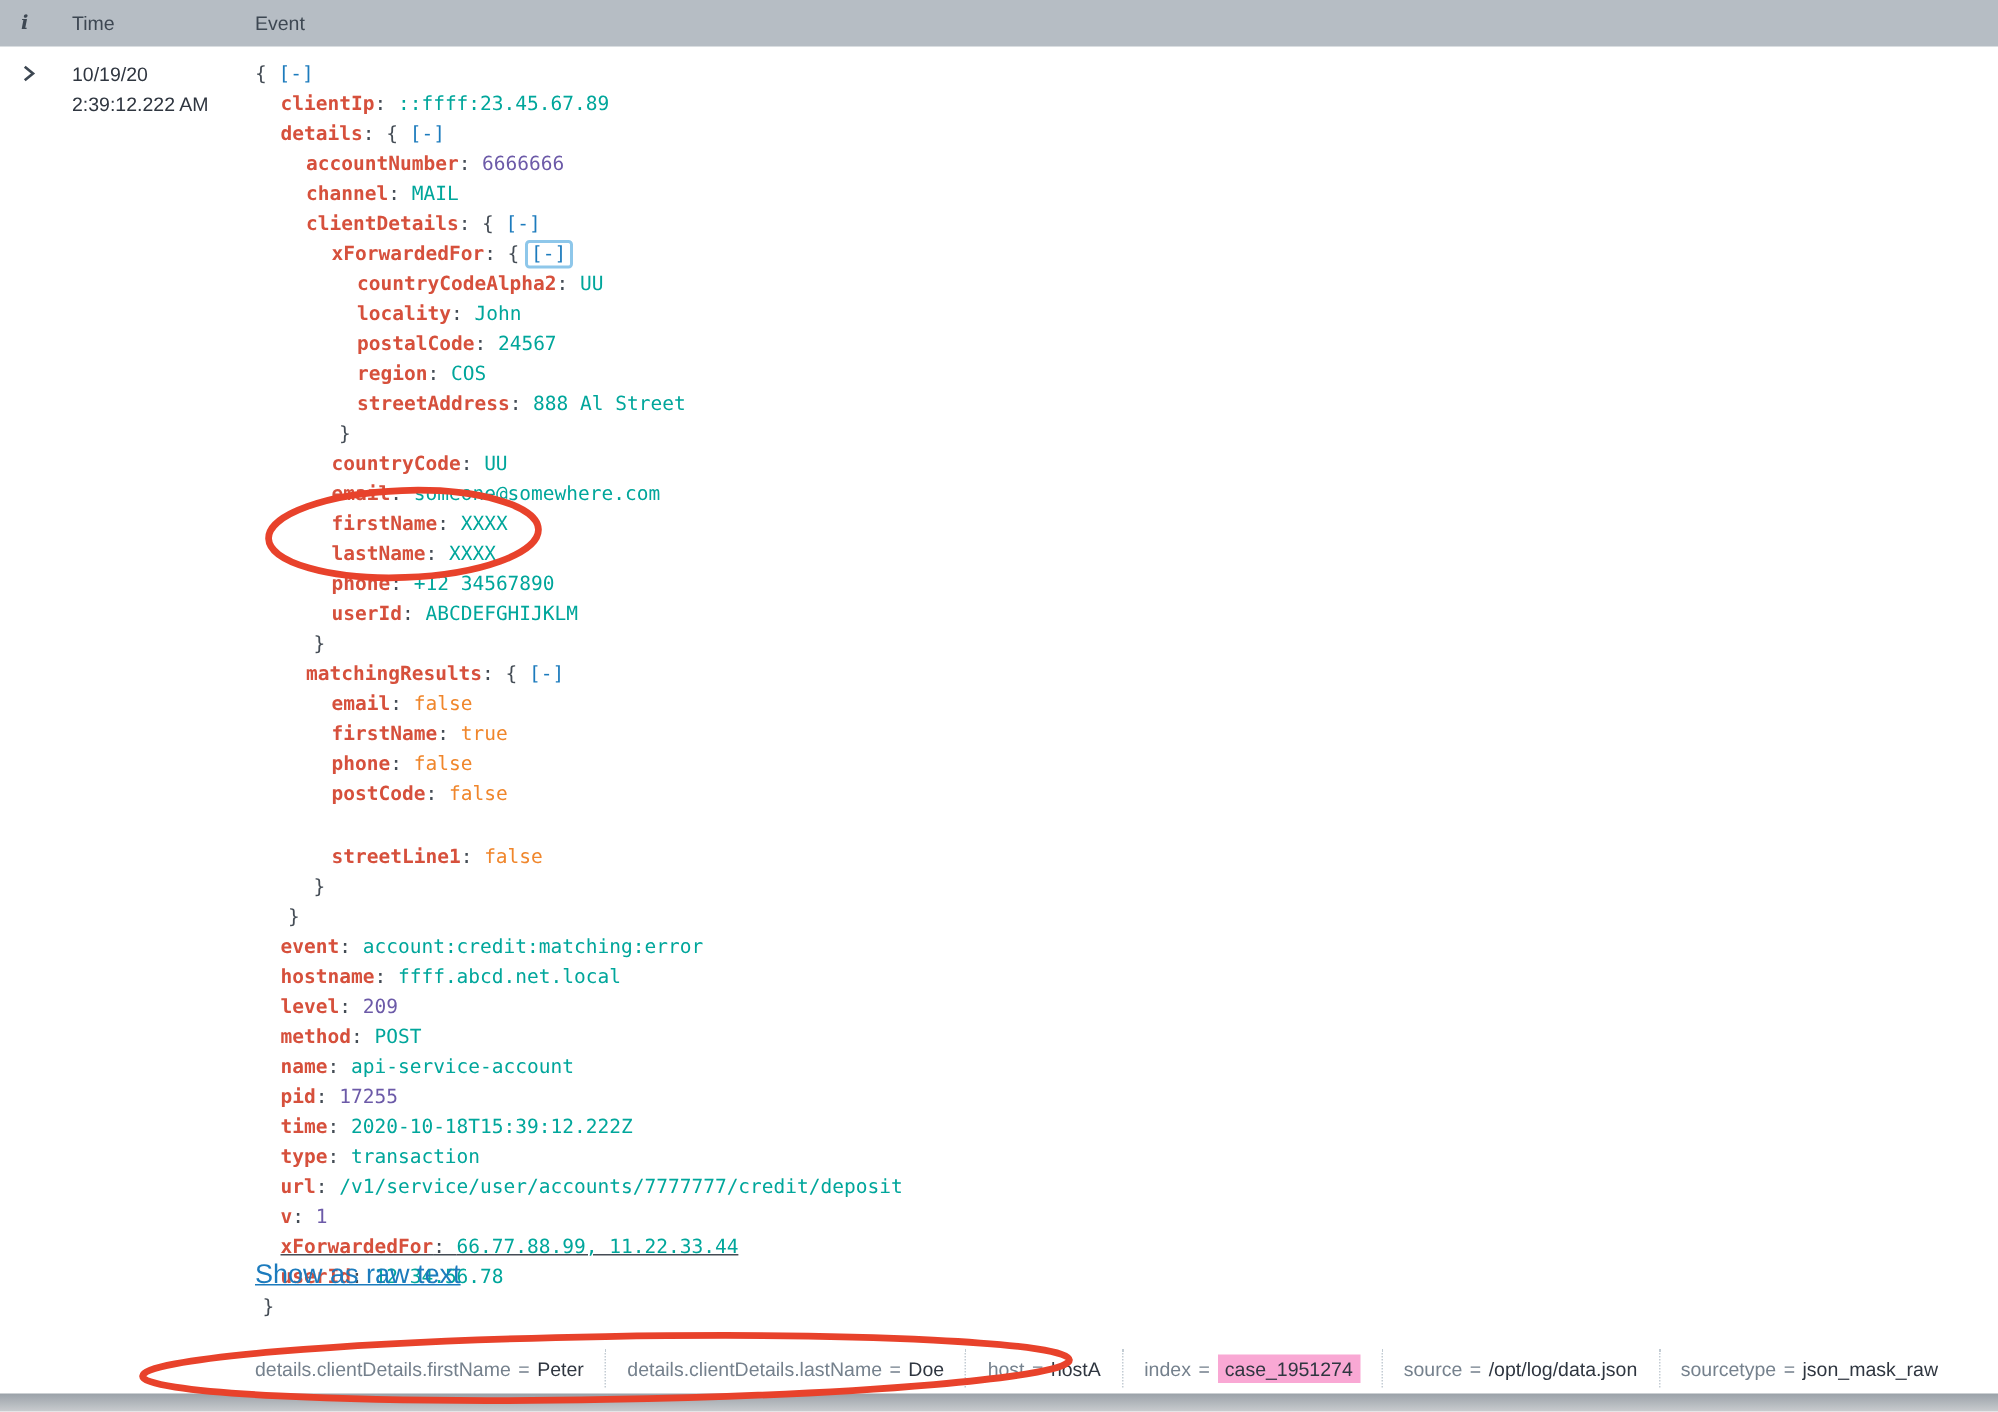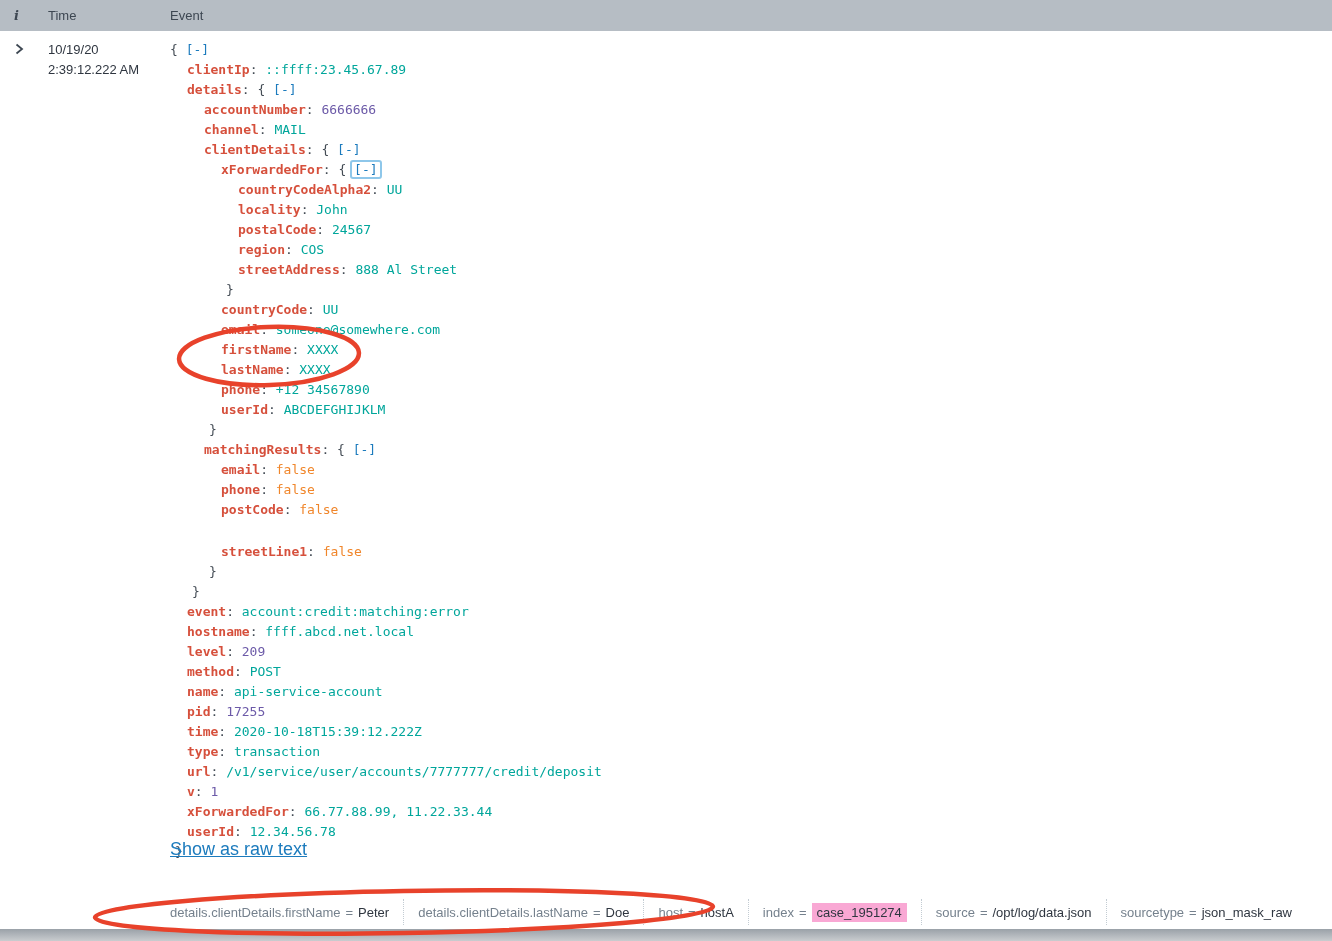--- a/index.html
+++ b/index.html
@@ -83,36 +83,37 @@
       <div class="jline" style="padding-left: 56px;">}</div>
       <div class="jline" style="padding-left: 51px;"><span class="jkey">countryCode</span>: <span class="jstr">UU</span></div>
       <div class="jline" style="padding-left: 51px;"><span class="jkey">email</span>: <span class="jstr">someone@somewhere.com</span></div>
       <div class="jline" style="padding-left: 51px;"><span class="jkey">firstName</span>: <span class="jstr">XXXX</span></div>
       <div class="jline" style="padding-left: 51px;"><span class="jkey">lastName</span>: <span class="jstr">XXXX</span></div>
       <div class="jline" style="padding-left: 51px;"><span class="jkey">phone</span>: <span class="jstr">+12 34567890</span></div>
       <div class="jline" style="padding-left: 51px;"><span class="jkey">userId</span>: <span class="jstr">ABCDEFGHIJKLM</span></div>
       <div class="jline" style="padding-left: 39px;">}</div>
       <div class="jline" style="padding-left: 34px;"><span class="jkey">matchingResults</span>: { <span class="jtoggle">[-]</span></div>
       <div class="jline" style="padding-left: 51px;"><span class="jkey">email</span>: <span class="jbool">false</span></div>
+      <div class="jline" style="padding-left: 51px;"><span class="jkey">firstName</span>: <span class="jbool">true</span></div>
       <div class="jline" style="padding-left: 51px;"><span class="jkey">phone</span>: <span class="jbool">false</span></div>
       <div class="jline" style="padding-left: 51px;"><span class="jkey">postCode</span>: <span class="jbool">false</span></div>
       <div class="jline" style="padding-left: 51px; margin-top: 22px;"><span class="jkey">streetLine1</span>: <span class="jbool">false</span></div>
       <div class="jline" style="padding-left: 39px;">}</div>
       <div class="jline" style="padding-left: 22px;">}</div>
       <div class="jline" style="padding-left: 17px;"><span class="jkey">event</span>: <span class="jstr">account:credit:matching:error</span></div>
       <div class="jline" style="padding-left: 17px;"><span class="jkey">hostname</span>: <span class="jstr">ffff.abcd.net.local</span></div>
       <div class="jline" style="padding-left: 17px;"><span class="jkey">level</span>: <span class="jnum">209</span></div>
       <div class="jline" style="padding-left: 17px;"><span class="jkey">method</span>: <span class="jstr">POST</span></div>
       <div class="jline" style="padding-left: 17px;"><span class="jkey">name</span>: <span class="jstr">api-service-account</span></div>
       <div class="jline" style="padding-left: 17px;"><span class="jkey">pid</span>: <span class="jnum">17255</span></div>
       <div class="jline" style="padding-left: 17px;"><span class="jkey">time</span>: <span class="jstr">2020-10-18T15:39:12.222Z</span></div>
       <div class="jline" style="padding-left: 17px;"><span class="jkey">type</span>: <span class="jstr">transaction</span></div>
       <div class="jline" style="padding-left: 17px;"><span class="jkey">url</span>: <span class="jstr">/v1/service/user/accounts/7777777/credit/deposit</span></div>
       <div class="jline" style="padding-left: 17px;"><span class="jkey">v</span>: <span class="jnum">1</span></div>
-      <div class="jline" style="padding-left: 17px;"><span class="jkey">xForwardedFor</span>: <span class="jstr">66.77.88.99, 11.22.33.44</span></div>
+      <div class="jline" style="padding-left: 17px; text-decoration: underline;"><span class="jkey">xForwardedFor</span>: <span class="jstr">66.77.88.99, 11.22.33.44</span></div>
       <div class="jline" style="padding-left: 17px;"><span class="jkey">userId</span>: <span class="jstr">12.34.56.78</span></div>
       <div class="jline" style="padding-left: 5px;">}</div>
     </div>
 
   <div class="rawlink">Show as raw text</div>
 
   <div class="fields" id="fields-row">
       <span class="field">
         <span class="fname">details.clientDetails.firstName</span>
         <span class="feq">=</span>

